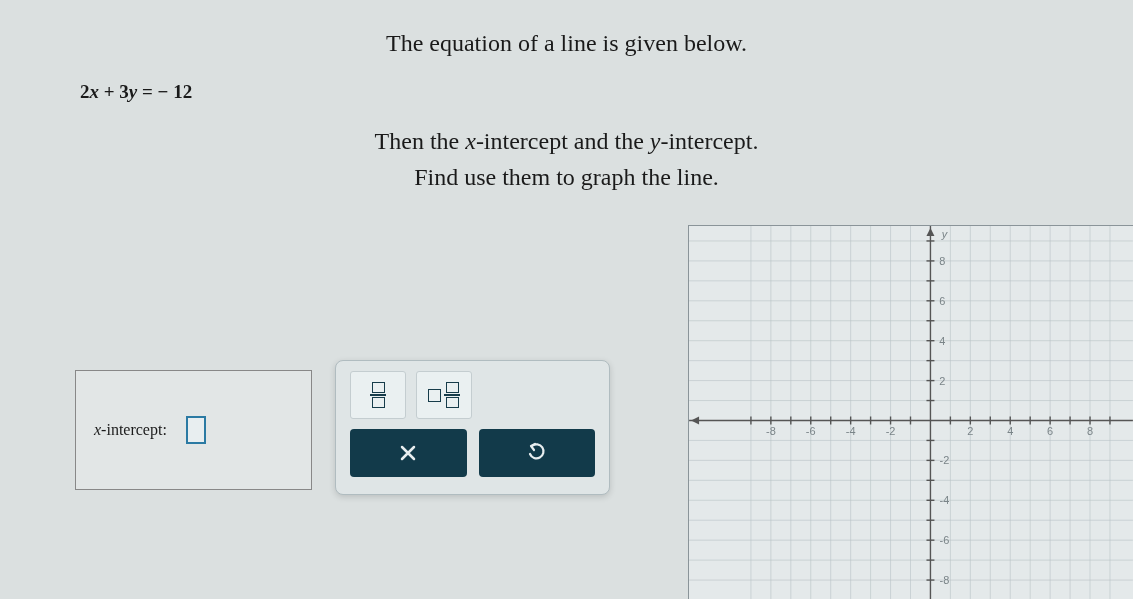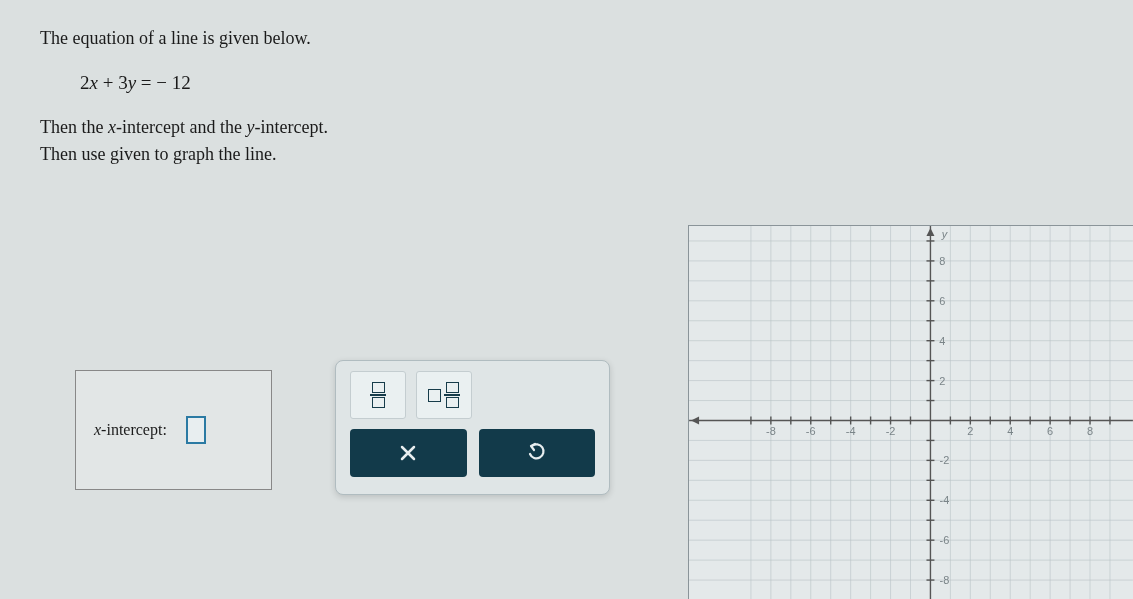--- a/index.html
+++ b/index.html
@@ -6,34 +6,35 @@
   body {
     width: 1133px;
     height: 599px;
     background: #dbe0e0;
     font-family: Georgia, 'Times New Roman', serif;
     color: #1a1a1a;
     position: relative;
     overflow: hidden;
     padding: 25px 40px;
   }
-  .question-text { font-size: 18px; line-height: 1.5; }
+  .question-text { font-size: 24px; line-height: 1.5; text-align: center; }
   .equation {
     font-family: Georgia, serif;
     font-size: 19px;
     margin: 20px 0 20px 40px;
     font-style: italic;
+    font-weight: bold;
   }
   .equation .num { font-style: normal; }
   .italic { font-style: italic; }
   .answer-box {
     position: absolute;
     left: 75px;
     top: 370px;
-    width: 197px;
+    width: 237px;
     height: 120px;
     border: 1px solid #888;
     background: #e2e6e6;
     padding: 15px 18px;
     font-size: 16px;
     display: flex;
     flex-direction: column;
     justify-content: space-around;
   }
   .answer-row { display: flex; align-items: center; gap: 20px; }
@@ -113,21 +114,21 @@
 
 <div class="question-text">The equation of a line is given below.</div>
 
 <div class="equation">
   <span class="num">2</span><span>x</span><span class="num"> + </span><span class="num">3</span><span>y</span><span class="num"> = </span><span class="num">− 12</span>
 </div>
 
 <div class="question-text">
   <span>Then the </span><span class="italic">x</span><span>-intercept and the </span><span class="italic">y</span><span>-intercept.</span>
 </div>
-<div class="question-text">Then use given to graph the line.</div>
+<div class="question-text">Find use them to graph the line.</div>
 
 <div class="answer-box">
   <div class="answer-row">
     <span><span class="italic">x</span><span>-intercept:</span></span>
     <span class="input-slot active"></span>
   </div>
 </div>
 
 <div class="palette">
   <div class="palette-top">

